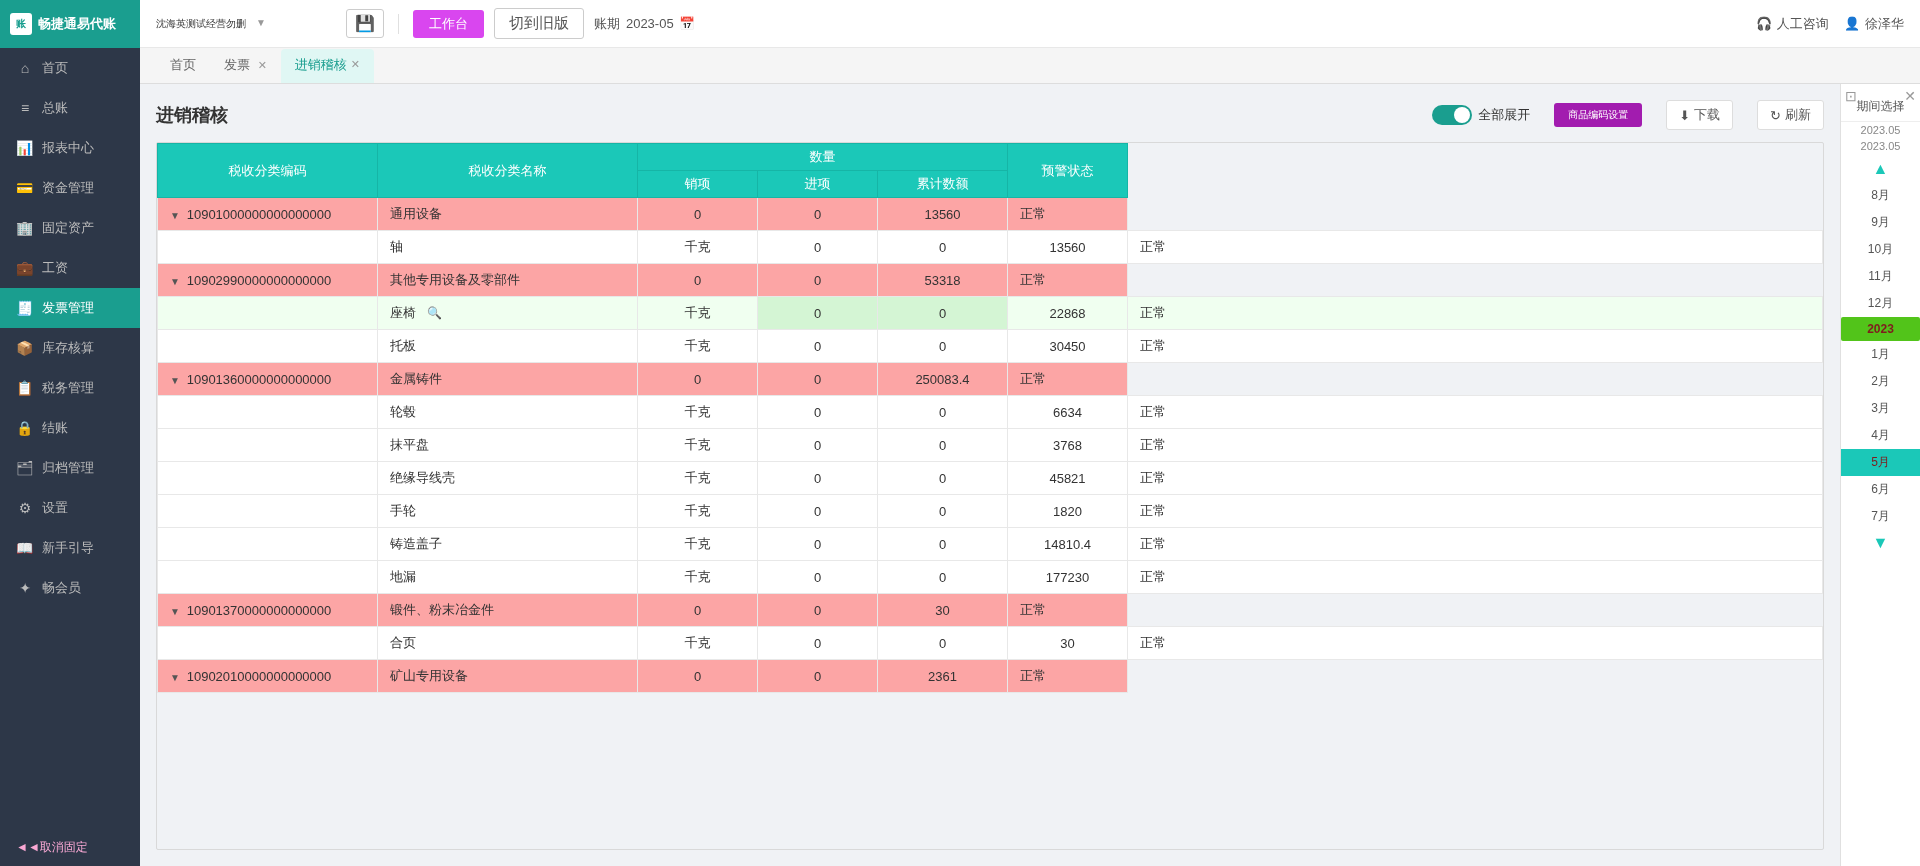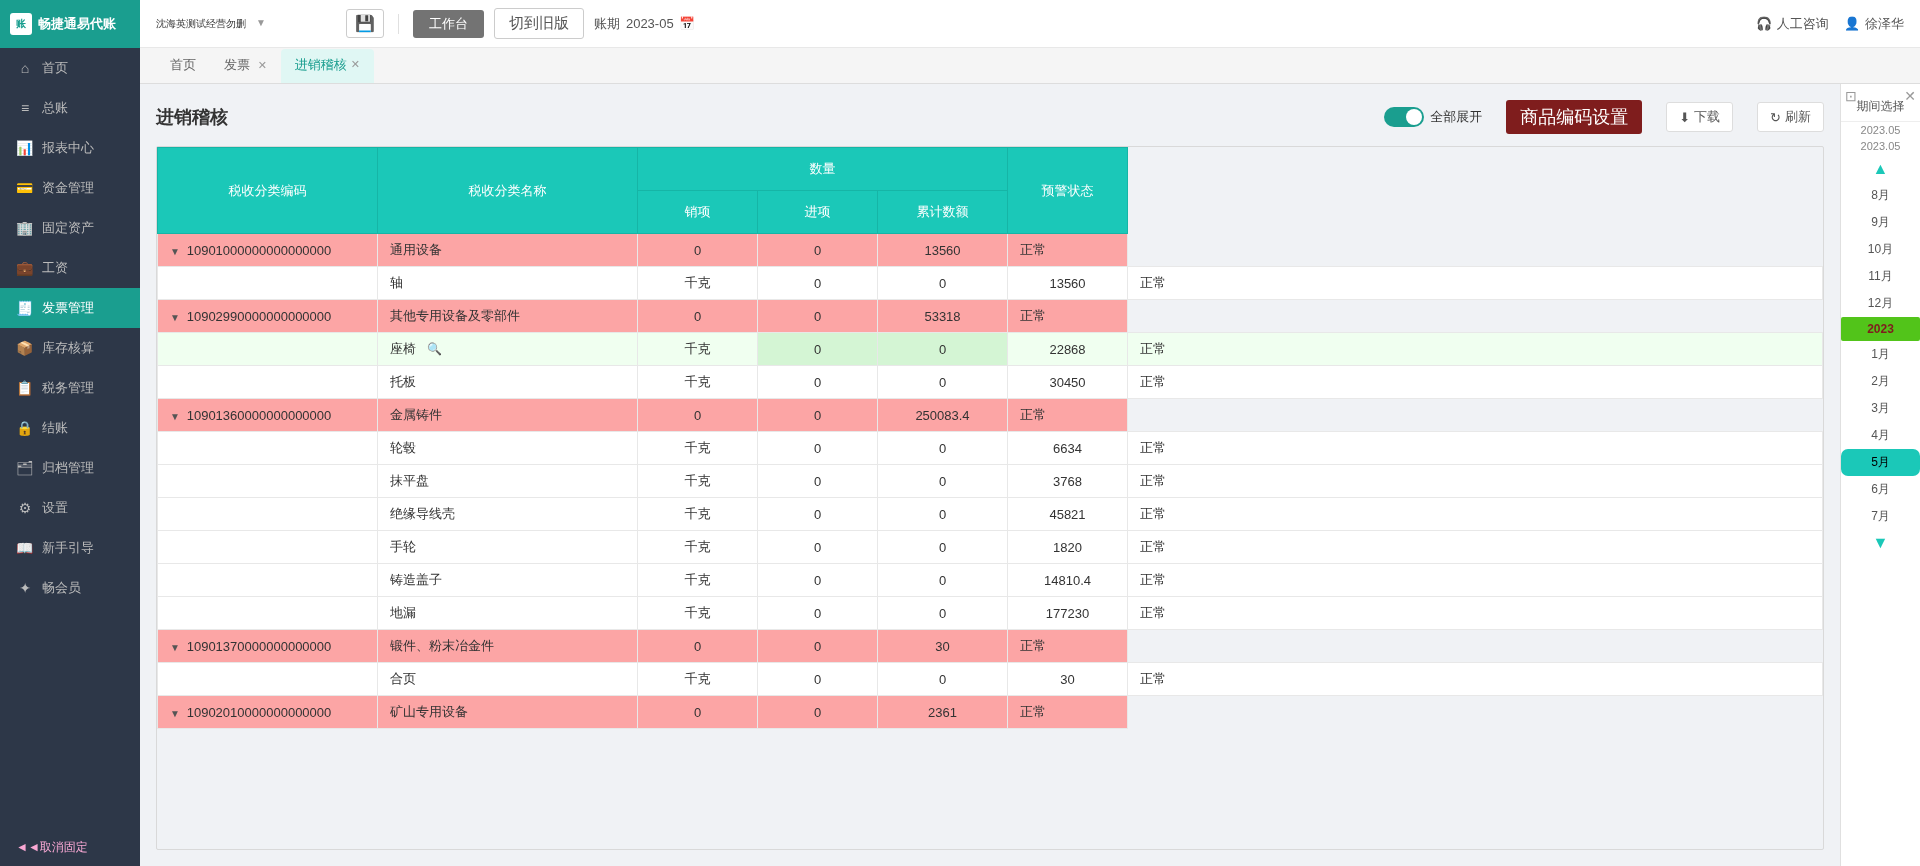--- a/index.html
+++ b/index.html
@@ -77,21 +77,21 @@
     .topbar-company {
       display: flex;
       align-items: flex-start;
       gap: 10px;
       font-size: 10px;
       color: #333;
       min-width: 180px;
     }
     .topbar-sep { width: 1px; height: 20px; background: #e0e0e0; margin: 0 4px; }
     .topbar-btn {
-      background: #737373;
+      background: #d946ef;
       color: white;
       border: none;
       padding: 5px 16px;
       border-radius: 3px;
       cursor: pointer;
       font-size: 13px;
     }
     .topbar-btn-outline {
       background: white;
       color: #555;
@@ -190,27 +190,27 @@
     }
     .toggle-switch::after {
       content: '';
       position: absolute;
       right: 2px; top: 2px;
       width: 16px; height: 16px;
       background: white;
       border-radius: 50%;
     }
     .btn-green {
-      background: #7f1d1d;
+      background: #a21caf;
       color: white;
       border: none;
       padding: 5px 14px;
       border-radius: 3px;
       cursor: pointer;
-      font-size: 18px;
+      font-size: 10px;
     }
     .btn-outline-gray {
       background: white;
       color: #555;
       border: 1px solid #ddd;
       padding: 5px 12px;
       border-radius: 3px;
       cursor: pointer;
       font-size: 13px;
       display: flex;
@@ -226,21 +226,21 @@
       border-radius: 2px;
     }
     table {
       width: 100%;
       border-collapse: collapse;
       font-size: 13px;
     }
     thead tr th {
       background: #1bc8b8;
       color: white;
-      padding: 12px 12px;
+      padding: 4px 12px;
       text-align: center;
       font-weight: 500;
       border: 1px solid #16b5a6;
       white-space: nowrap;
     }
     tbody tr td {
       padding: 7px 12px;
       border: 1px solid #e8e8e8;
       color: #333;
       background: white;
@@ -279,22 +279,22 @@
       align-items: center;
       justify-content: center;
       padding: 5px 4px;
       font-size: 12px;
       color: #555;
       cursor: pointer;
       width: 100%;
     }
     .month-item.active {
       background: #1bc8b8;
-      color: #000000;
-      border-radius: 7px;
+      color: #7f1d1d;
+      border-radius: 0;
     }
     .month-item.year-marker {
       background: #52c41a;
       color: #7f1d1d;
       border-radius: 2px;
       font-weight: bold;
     }
     .panel-arrow {
       color: #1bc8b8;
       font-size: 16px;

